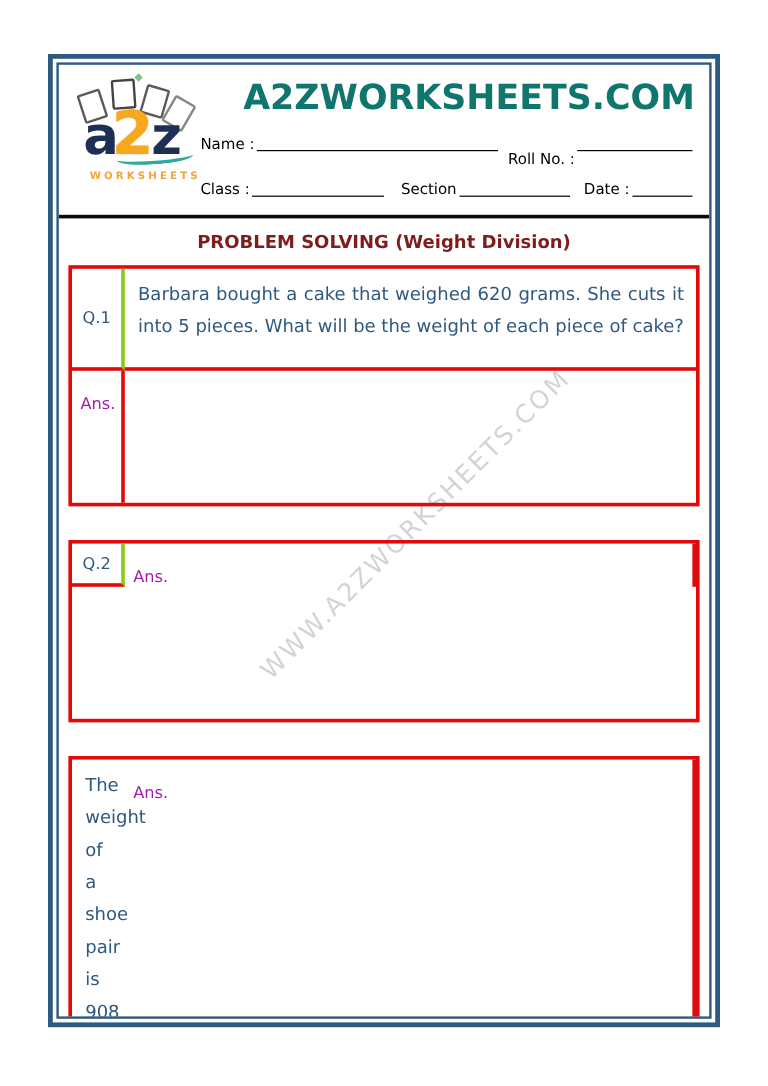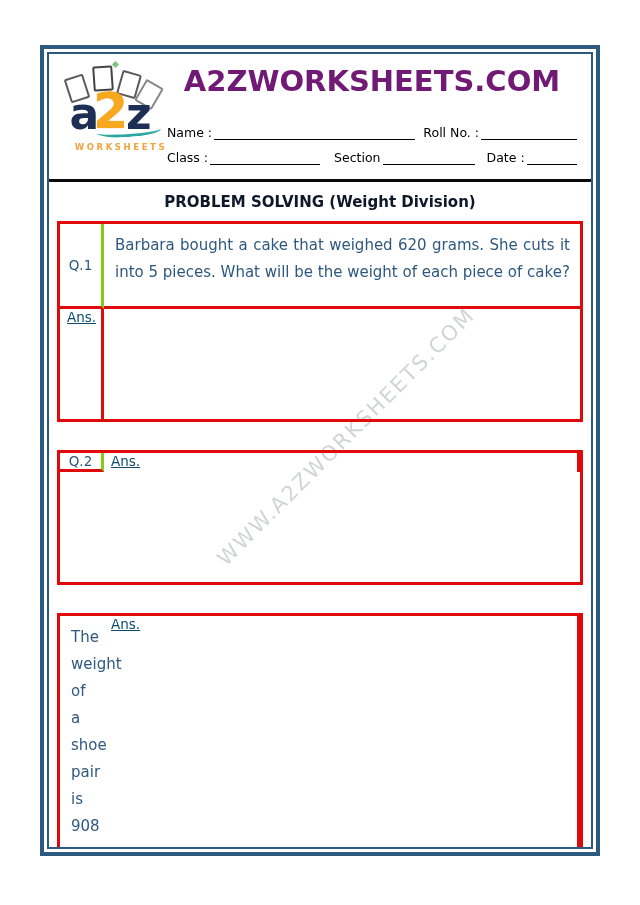--- a/index.html
+++ b/index.html
@@ -66,42 +66,42 @@
     transform: rotate(-4deg);
   }
   .logo-caption {
     position: absolute; left: 12px; bottom: 2px; width: 108px;
     text-align: center;
     font-size: 8.5px; font-weight: bold; letter-spacing: 2.6px;
     color: #f2a33c; white-space: nowrap;
   }
   .header-right { flex: 1; padding: 2px 2px 0 2px; }
   .site-title {
-    text-align: center;
-    font-size: 29px; font-weight: bold; color: #701a75;
+    text-align: right;
+    font-size: 29px; font-weight: bold; color: #0f766e;
     letter-spacing: 0px; margin: 2px 0 14px 0;
   }
   .form-row {
-    display: flex; align-items: flex-end;
+    display: flex; 
     font-size: 12.5px; color: #000;
     margin: 0 2px 10px 2px; line-height: 15px;
   }
   .flabel { white-space: nowrap; padding-right: 2px; }
   .fline { border-bottom: 1.5px solid #000; height: 14px; display: inline-block; }
   .grow { flex: 1 1 auto; }
   .w-roll { width: 96px; }
   .w-class { width: 110px; margin-right: 14px; }
   .w-section { width: 92px; margin-right: 12px; }
   .w-date { flex: 1 1 auto; }
 
   .rule { border-top: 3px solid #0a0a0a; }
 
   .heading {
     text-align: center;
-    font-size: 15px; font-weight: bold; color: #0f172a;
+    font-size: 15px; font-weight: bold; color: #7f1d1d;
     margin: 11px 0 10px 0;
   }
 
   
   .qblock {
     display: grid;
     grid-template-columns: 44px 1fr;
     border: 3px solid #df0b0b;
     margin: 0 8px 28px 8px;
     background: transparent;
@@ -114,24 +114,23 @@
     color: #2f587f; font-size: 13.5px;
   }
   .qtext {
     border-bottom: 3px solid #df0b0b;
     padding: 8px 10px 20px 11px;
     text-align: justify;
     color: #2f587f; font-size: 15px; line-height: 27px;
   }
   .alabel {
     border-right: 3px solid #df0b0b;
-    padding: 0 4px 0 7px;
-    color: #0c4a6e; font-size: 13.5px;
+    padding: 20px 4px 0 7px;
+    color: #a21caf; font-size: 13.5px;
     align-self: stretch;
-    text-decoration: underline;
   }
   .aspace { min-height: 110px; }
 </style>
 </head>
 <body>
 
 <div class="sheet">
   <div class="inner">
     <div class="watermark">WWW.A2ZWORKSHEETS.COM</div>
     <div class="content">

